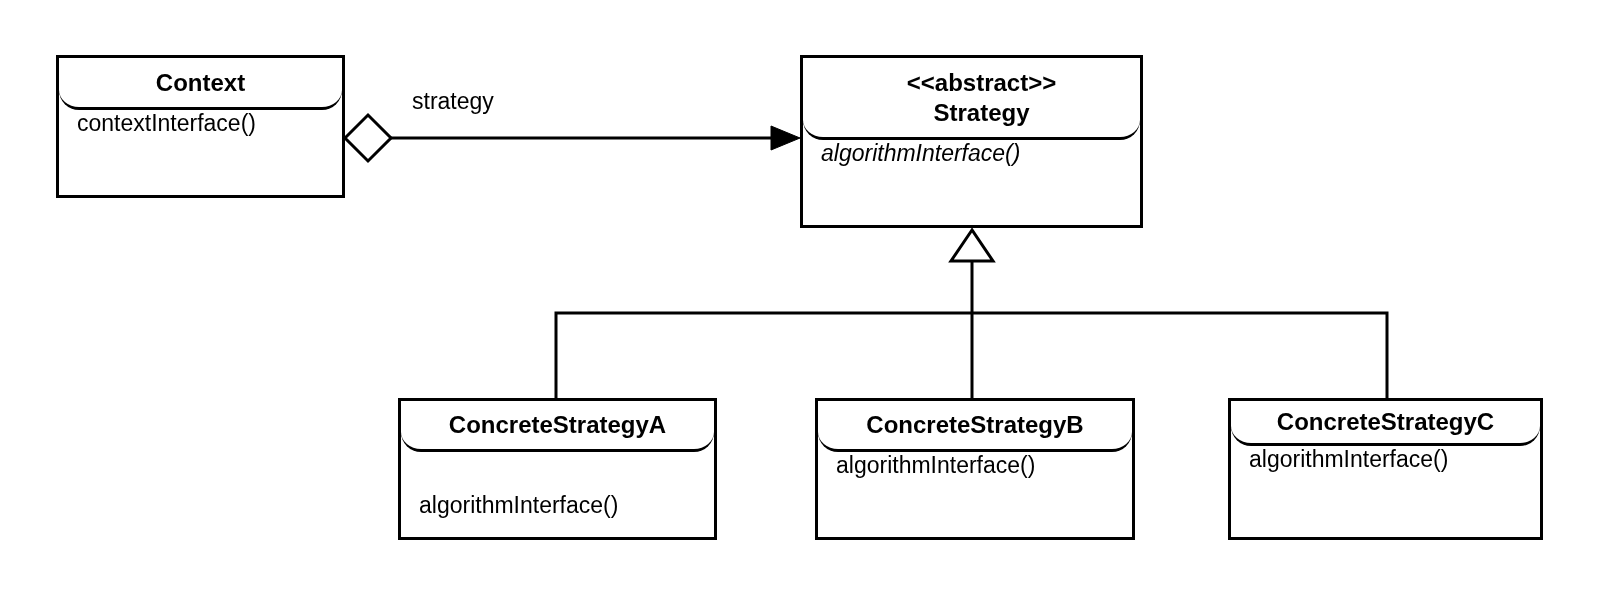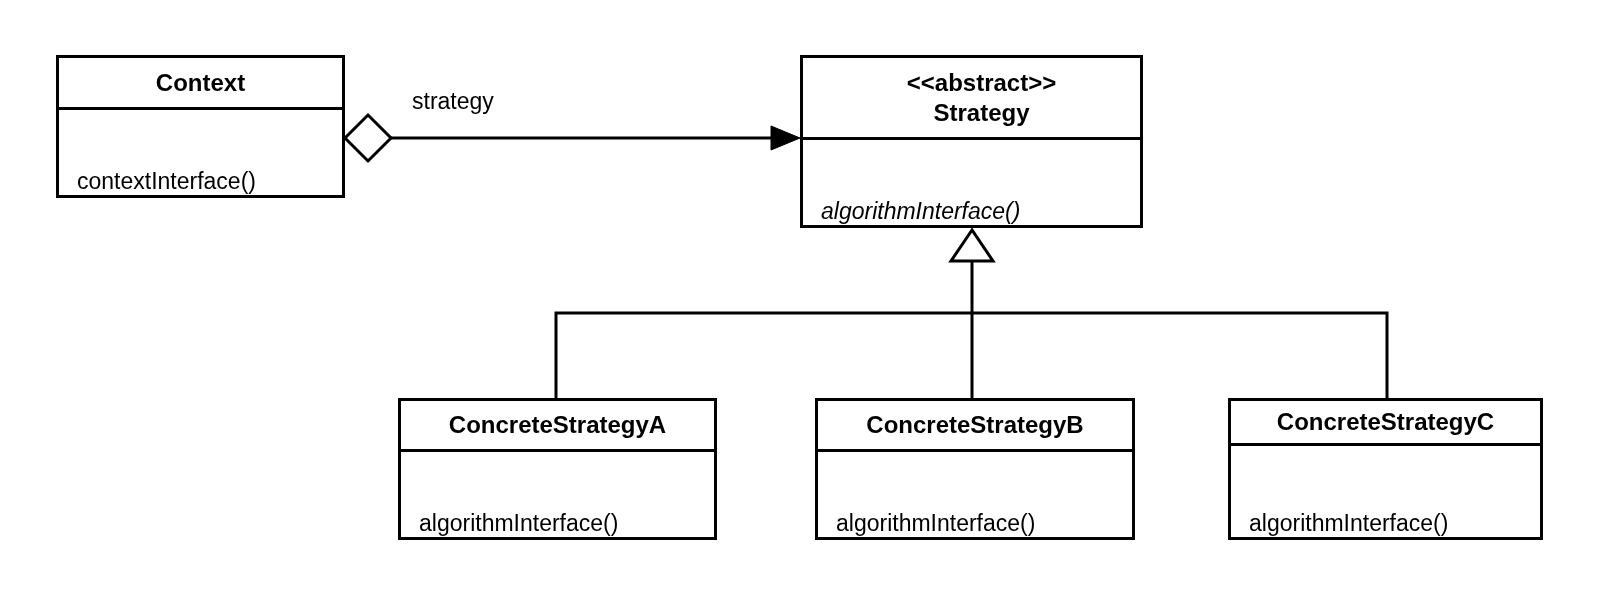--- a/index.html
+++ b/index.html
@@ -29,25 +29,26 @@
     box-sizing: border-box;
     border-bottom: 3px solid #000000;
     display: flex;
     flex-direction: column;
     align-items: center;
     justify-content: center;
     font-weight: bold;
     font-size: 24px;
     line-height: 1.25;
     flex: 0 0 auto;
+    border-radius: 20px;
   }
   .uml-methods {
     flex: 1 1 auto;
     display: flex;
-    align-items: flex-end;
+    align-items: flex-start;
     padding-left: 18px;
     font-size: 23px;
   }
   .uml-methods.italic { font-style: italic; }
   .edge-label {
     position: absolute;
     font-size: 23px;
     white-space: nowrap;
   }
 </style>
@@ -88,21 +89,21 @@
 
   <div class="uml-class" style="left:398px; top:398px; width:319px; height:142px;gap:40px;">
     <div class="uml-title" style="height:51px;">
       <span>ConcreteStrategyA</span>
     </div>
     <div class="uml-methods">
       <span>algorithmInterface()</span>
     </div>
   </div>
 
-  <div class="uml-class" style="left:815px; top:398px; width:320px; height:142px;gap:8px;">
+  <div class="uml-class" style="left:815px; top:398px; width:320px; height:142px;">
     <div class="uml-title" style="height:51px;">
       <span>ConcreteStrategyB</span>
     </div>
     <div class="uml-methods">
       <span>algorithmInterface()</span>
     </div>
   </div>
 
   <div class="uml-class" style="left:1228px; top:398px; width:315px; height:142px;">
     <div class="uml-title" style="height:45px;text-align:right;">

